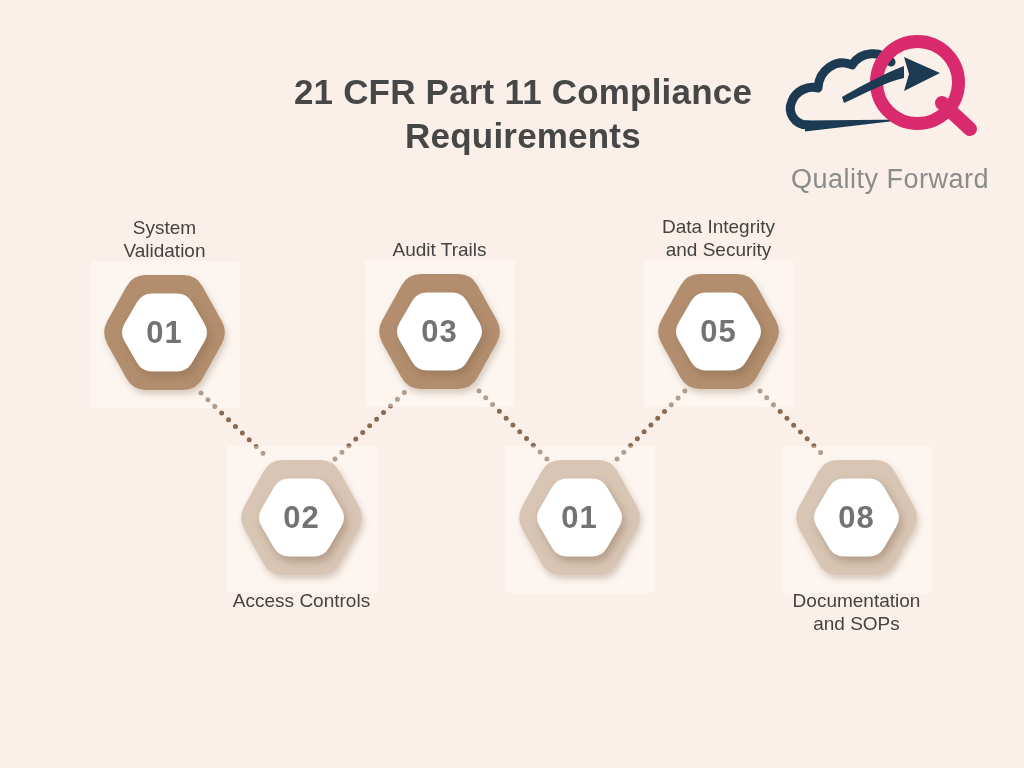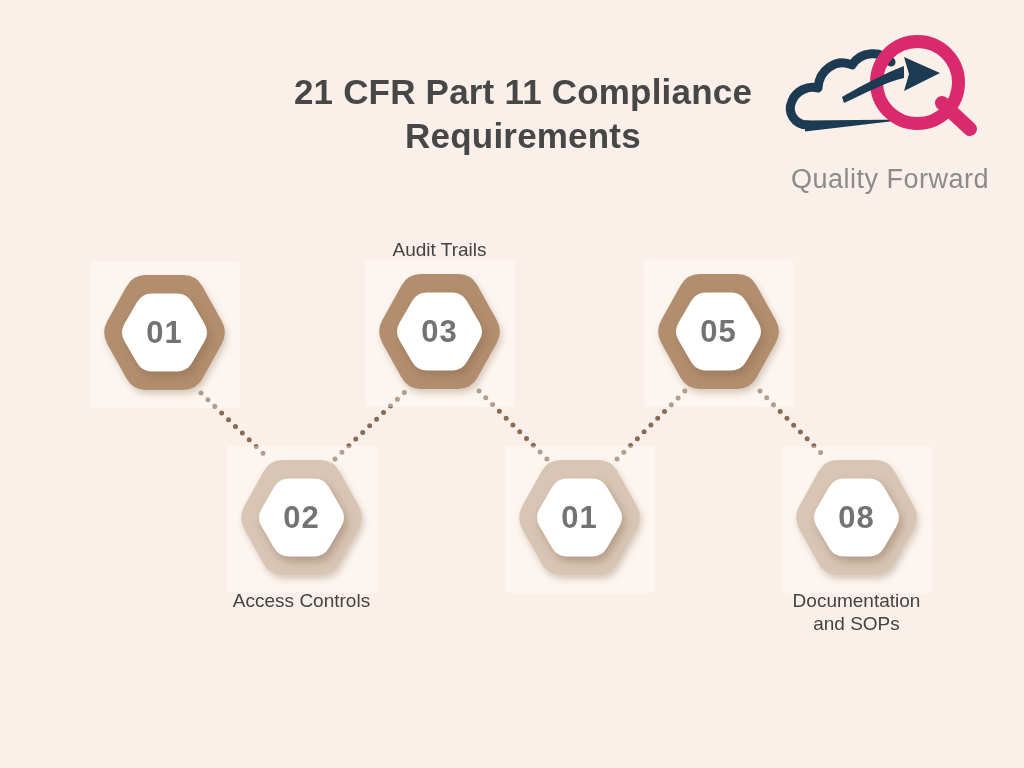--- a/index.html
+++ b/index.html
@@ -82,20 +82,22 @@
 
 <div class="node n1 dark">
   <div class="tile"></div>
   <svg class="hex-svg" viewBox="0 0 127 115">
     <path class="hex-outer" d="M25.5 11.4 Q 31.8 0.0 44.8 0.0 L82.3 0.0 Q 95.3 0.0 101.5 11.4 L120.7 46.1 Q 127.0 57.5 120.7 68.9 L101.5 103.6 Q 95.3 115.0 82.3 115.0 L44.8 115.0 Q 31.8 115.0 25.5 103.6 L6.3 68.9 Q 0.0 57.5 6.3 46.1 Z"></path>
     <g transform="translate(18.5,18.5)">
         <path class="hex-inner" d="M17.5 8.7 Q 22.5 0.0 32.5 0.0 L57.5 0.0 Q 67.5 0.0 72.5 8.7 L85.0 30.3 Q 90.0 39.0 85.0 47.7 L72.5 69.3 Q 67.5 78.0 57.5 78.0 L32.5 78.0 Q 22.5 78.0 17.5 69.3 L5.0 47.7 Q 0.0 39.0 5.0 30.3 Z"></path>
       </g>
   </svg>
   <div class="num">01</div>
+  <div class="label above">System
+Validation</div>
 </div>
 
 <div class="node n2 light">
   <div class="tile"></div>
   <svg class="hex-svg" viewBox="0 0 127 115">
     <path class="hex-outer" d="M25.5 11.4 Q 31.8 0.0 44.8 0.0 L82.3 0.0 Q 95.3 0.0 101.5 11.4 L120.7 46.1 Q 127.0 57.5 120.7 68.9 L101.5 103.6 Q 95.3 115.0 82.3 115.0 L44.8 115.0 Q 31.8 115.0 25.5 103.6 L6.3 68.9 Q 0.0 57.5 6.3 46.1 Z"></path>
     <g transform="translate(18.5,18.5)">
         <path class="hex-inner" d="M17.5 8.7 Q 22.5 0.0 32.5 0.0 L57.5 0.0 Q 67.5 0.0 72.5 8.7 L85.0 30.3 Q 90.0 39.0 85.0 47.7 L72.5 69.3 Q 67.5 78.0 57.5 78.0 L32.5 78.0 Q 22.5 78.0 17.5 69.3 L5.0 47.7 Q 0.0 39.0 5.0 30.3 Z"></path>
       </g>
   </svg>
@@ -128,20 +130,22 @@
 
 <div class="node n5 dark">
   <div class="tile"></div>
   <svg class="hex-svg" viewBox="0 0 127 115">
     <path class="hex-outer" d="M25.5 11.4 Q 31.8 0.0 44.8 0.0 L82.3 0.0 Q 95.3 0.0 101.5 11.4 L120.7 46.1 Q 127.0 57.5 120.7 68.9 L101.5 103.6 Q 95.3 115.0 82.3 115.0 L44.8 115.0 Q 31.8 115.0 25.5 103.6 L6.3 68.9 Q 0.0 57.5 6.3 46.1 Z"></path>
     <g transform="translate(18.5,18.5)">
         <path class="hex-inner" d="M17.5 8.7 Q 22.5 0.0 32.5 0.0 L57.5 0.0 Q 67.5 0.0 72.5 8.7 L85.0 30.3 Q 90.0 39.0 85.0 47.7 L72.5 69.3 Q 67.5 78.0 57.5 78.0 L32.5 78.0 Q 22.5 78.0 17.5 69.3 L5.0 47.7 Q 0.0 39.0 5.0 30.3 Z"></path>
       </g>
   </svg>
   <div class="num">05</div>
+  <div class="label above">Data Integrity
+and Security</div>
 </div>
 
 <div class="node n6 light">
   <div class="tile"></div>
   <svg class="hex-svg" viewBox="0 0 127 115">
     <path class="hex-outer" d="M25.5 11.4 Q 31.8 0.0 44.8 0.0 L82.3 0.0 Q 95.3 0.0 101.5 11.4 L120.7 46.1 Q 127.0 57.5 120.7 68.9 L101.5 103.6 Q 95.3 115.0 82.3 115.0 L44.8 115.0 Q 31.8 115.0 25.5 103.6 L6.3 68.9 Q 0.0 57.5 6.3 46.1 Z"></path>
     <g transform="translate(18.5,18.5)">
         <path class="hex-inner" d="M17.5 8.7 Q 22.5 0.0 32.5 0.0 L57.5 0.0 Q 67.5 0.0 72.5 8.7 L85.0 30.3 Q 90.0 39.0 85.0 47.7 L72.5 69.3 Q 67.5 78.0 57.5 78.0 L32.5 78.0 Q 22.5 78.0 17.5 69.3 L5.0 47.7 Q 0.0 39.0 5.0 30.3 Z"></path>
       </g>
   </svg>

